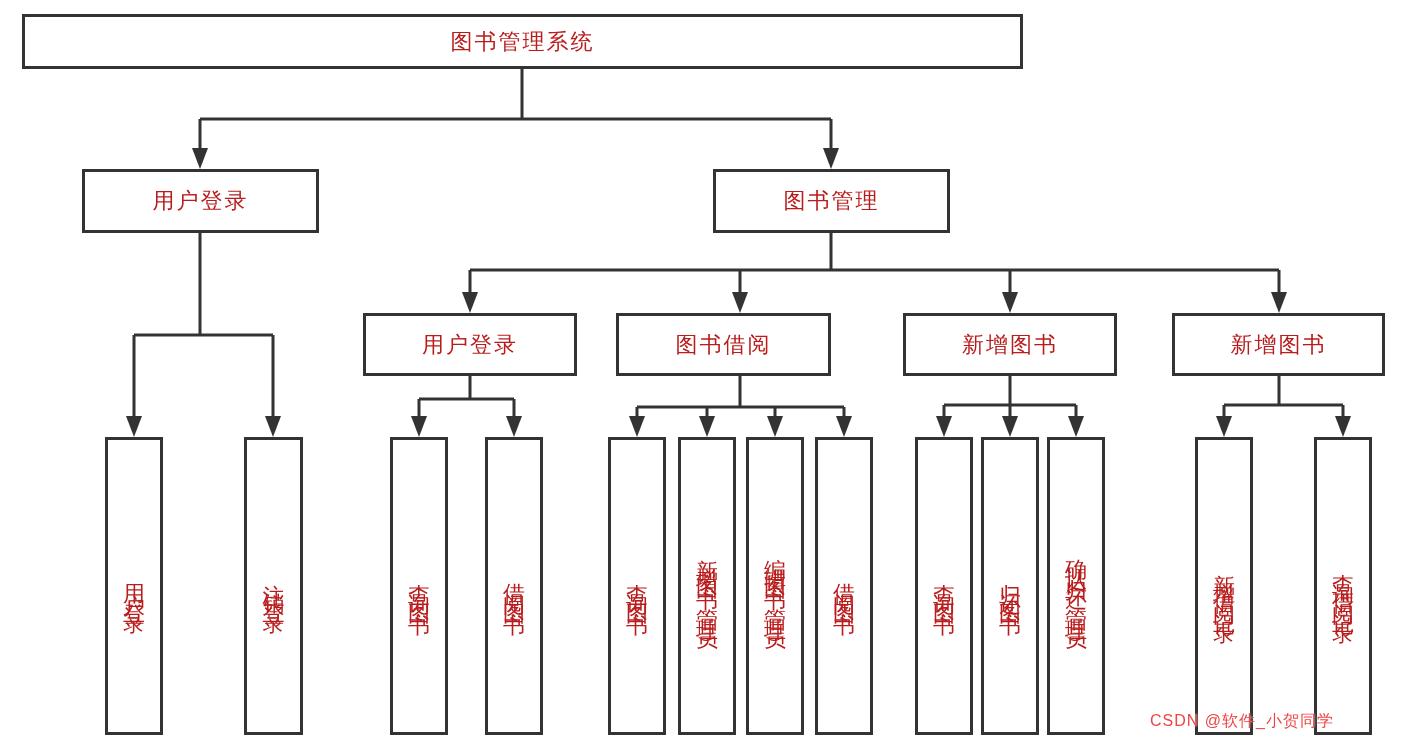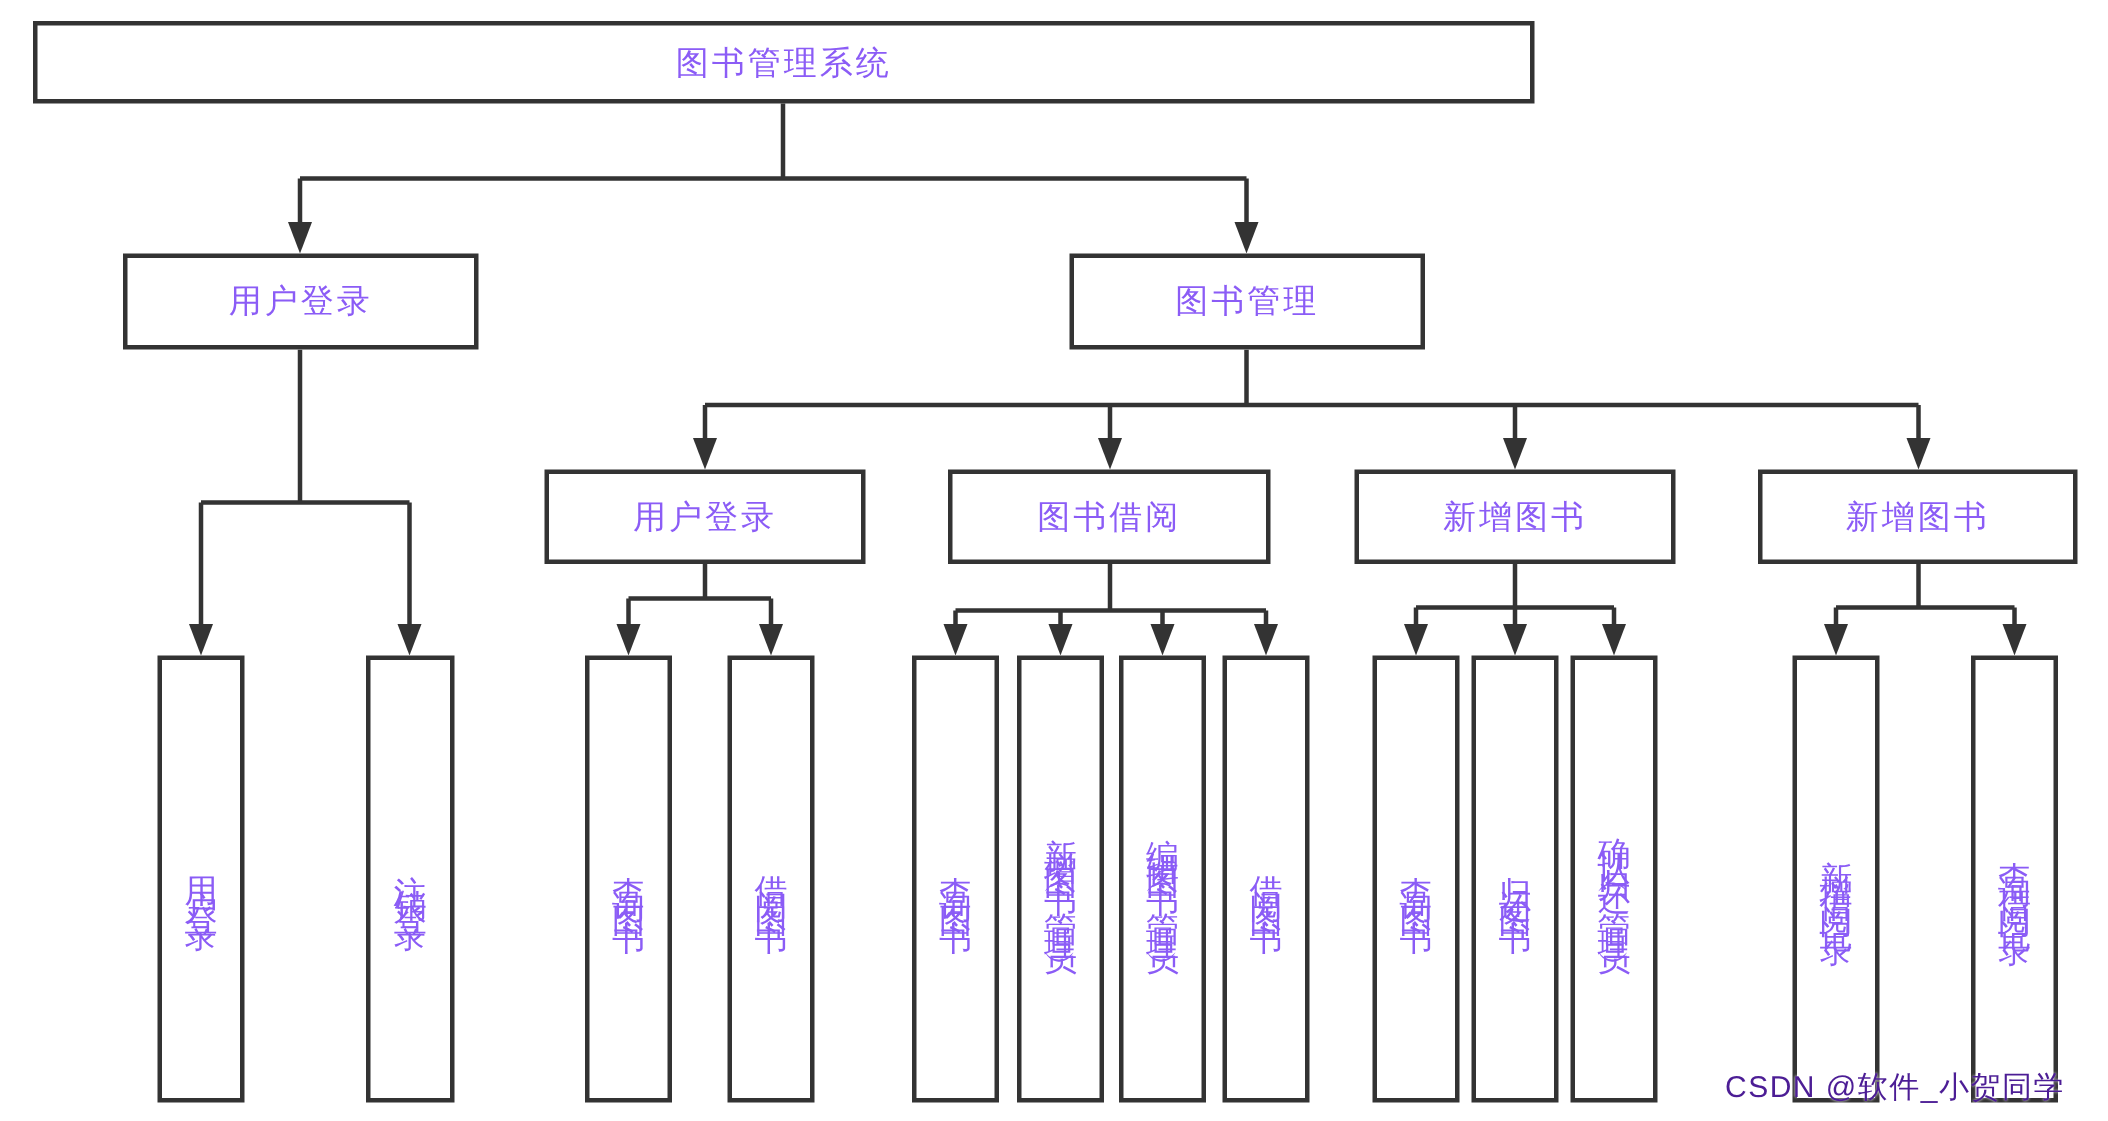--- a/index.html
+++ b/index.html
@@ -22,41 +22,41 @@
     pointer-events: none;
   }
   .node {
     position: absolute;
     box-sizing: border-box;
     border: 3px solid #333333;
     background: #ffffff;
     display: flex;
     align-items: center;
     justify-content: center;
-    color: #8b5cf6;
+    color: #b91c1c;
   }
   .hbox {
     font-size: 22px;
     letter-spacing: 2px;
     white-space: nowrap;
   }
   .vbox span {
     writing-mode: vertical-rl;
     text-orientation: mixed;
     font-size: 22px;
     letter-spacing: 10px;
     line-height: 1;
     white-space: nowrap;
   }
   .watermark {
     position: absolute;
     left: 1150px;
     top: 711px;
-    font-size: 20px;
-    color: #4c1d95;
+    font-size: 16px;
+    color: #ef4444;
     letter-spacing: 1px;
     white-space: nowrap;
     text-shadow: 0 0 2px #ffffff;
   }
 </style>
 </head>
 <body>
 
 <div class="stage">
 
@@ -117,21 +117,21 @@
   <div class="node hbox" style="left:82px; top:169px; width:237px; height:64px;">
     <span>用户登录</span>
   </div>
   <div class="node hbox" style="left:713px; top:169px; width:237px; height:64px;text-align:right;">
     <span>图书管理</span>
   </div>
 
   <div class="node hbox" style="left:363px; top:313px; width:214px; height:63px;">
     <span>用户登录</span>
   </div>
-  <div class="node hbox" style="left:632px; top:313px; width:215px; height:63px;">
+  <div class="node hbox" style="left:616px; top:313px; width:215px; height:63px;">
     <span>图书借阅</span>
   </div>
   <div class="node hbox" style="left:903px; top:313px; width:214px; height:63px;">
     <span>新增图书</span>
   </div>
   <div class="node hbox" style="left:1172px; top:313px; width:213px; height:63px;">
     <span>新增图书</span>
   </div>
 
   <div class="node vbox" style="left:105px; top:437px; width:58px; height:298px;">

